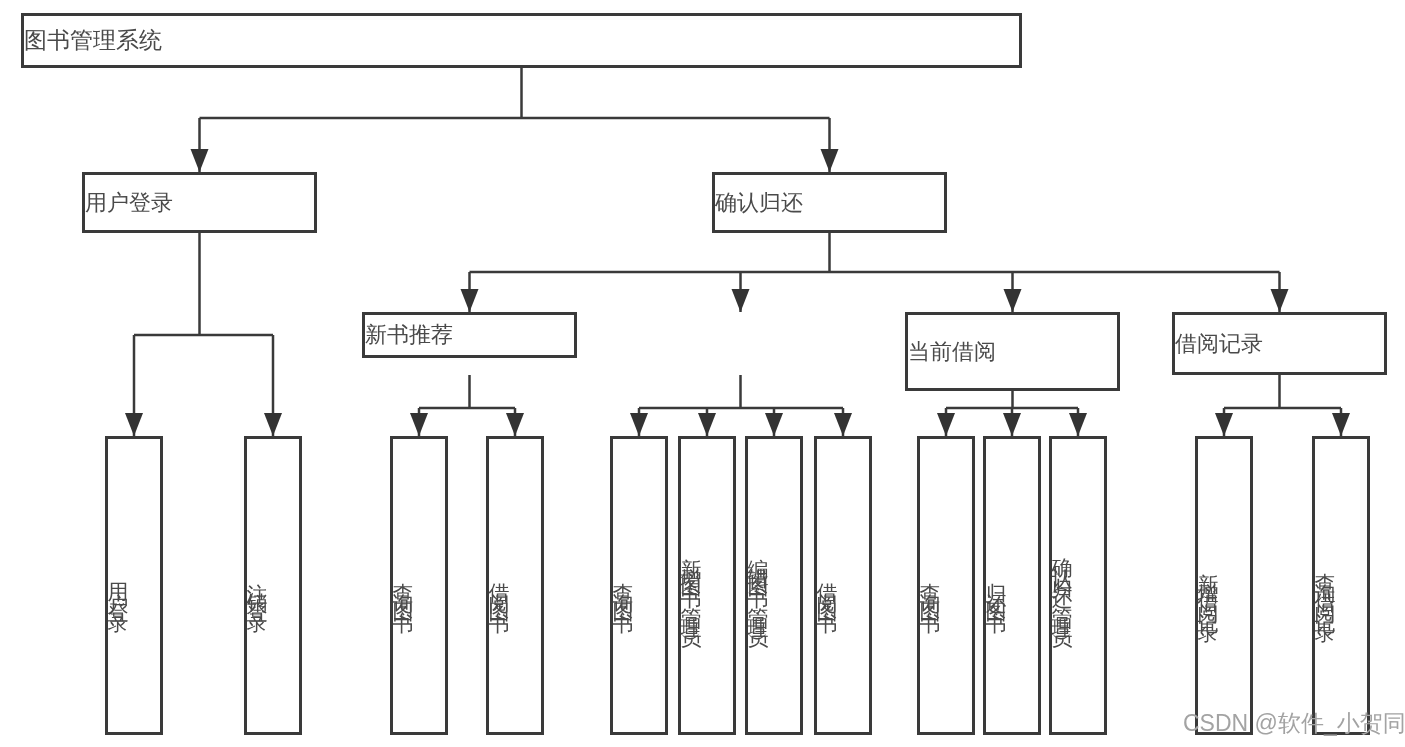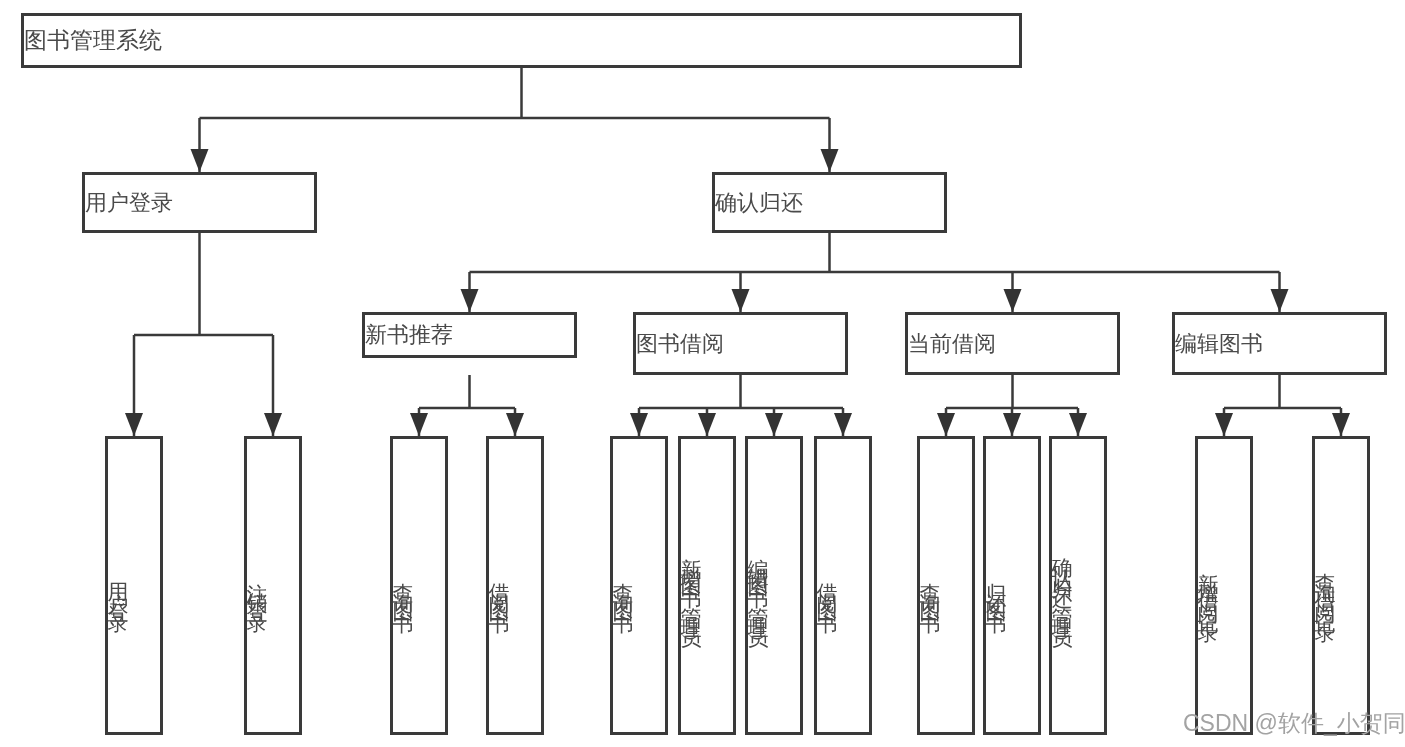--- a/index.html
+++ b/index.html
@@ -104,28 +104,25 @@
   <div class="node" style="left:82px;top:172px;width:235px;height:61px">
     <span class="lbl">用户登录</span>
   </div>
   <div class="node" style="left:712px;top:172px;width:235px;height:61px">
     <span class="lbl">确认归还</span>
   </div>
 
   <div class="node" style="left:362px;top:312px;width:215px;height:46px">
     <span class="lbl">新书推荐</span>
   </div>
-  <div class="node" style="left:633px;top:312px;width:215px;height:63px">
-    <span class="lbl">图书借阅</span>
-  </div>
-  <div class="node" style="left:905px;top:312px;width:215px;height:63px">
+  <div class="node" style="left:905px;top:312px;width:215px;height:79px">
     <span class="lbl">当前借阅</span>
   </div>
   <div class="node" style="left:1172px;top:312px;width:215px;height:63px">
-    <span class="lbl">编辑图书</span>
+    <span class="lbl">借阅记录</span>
   </div>
 
   <div class="node v" style="left:105px;top:436px;width:58px;height:299px">
     <span class="lbl">用户登录</span>
   </div>
   <div class="node v" style="left:244px;top:436px;width:58px;height:299px">
     <span class="lbl">注销登录</span>
   </div>
 
   <div class="node v" style="left:390px;top:436px;width:58px;height:299px">

